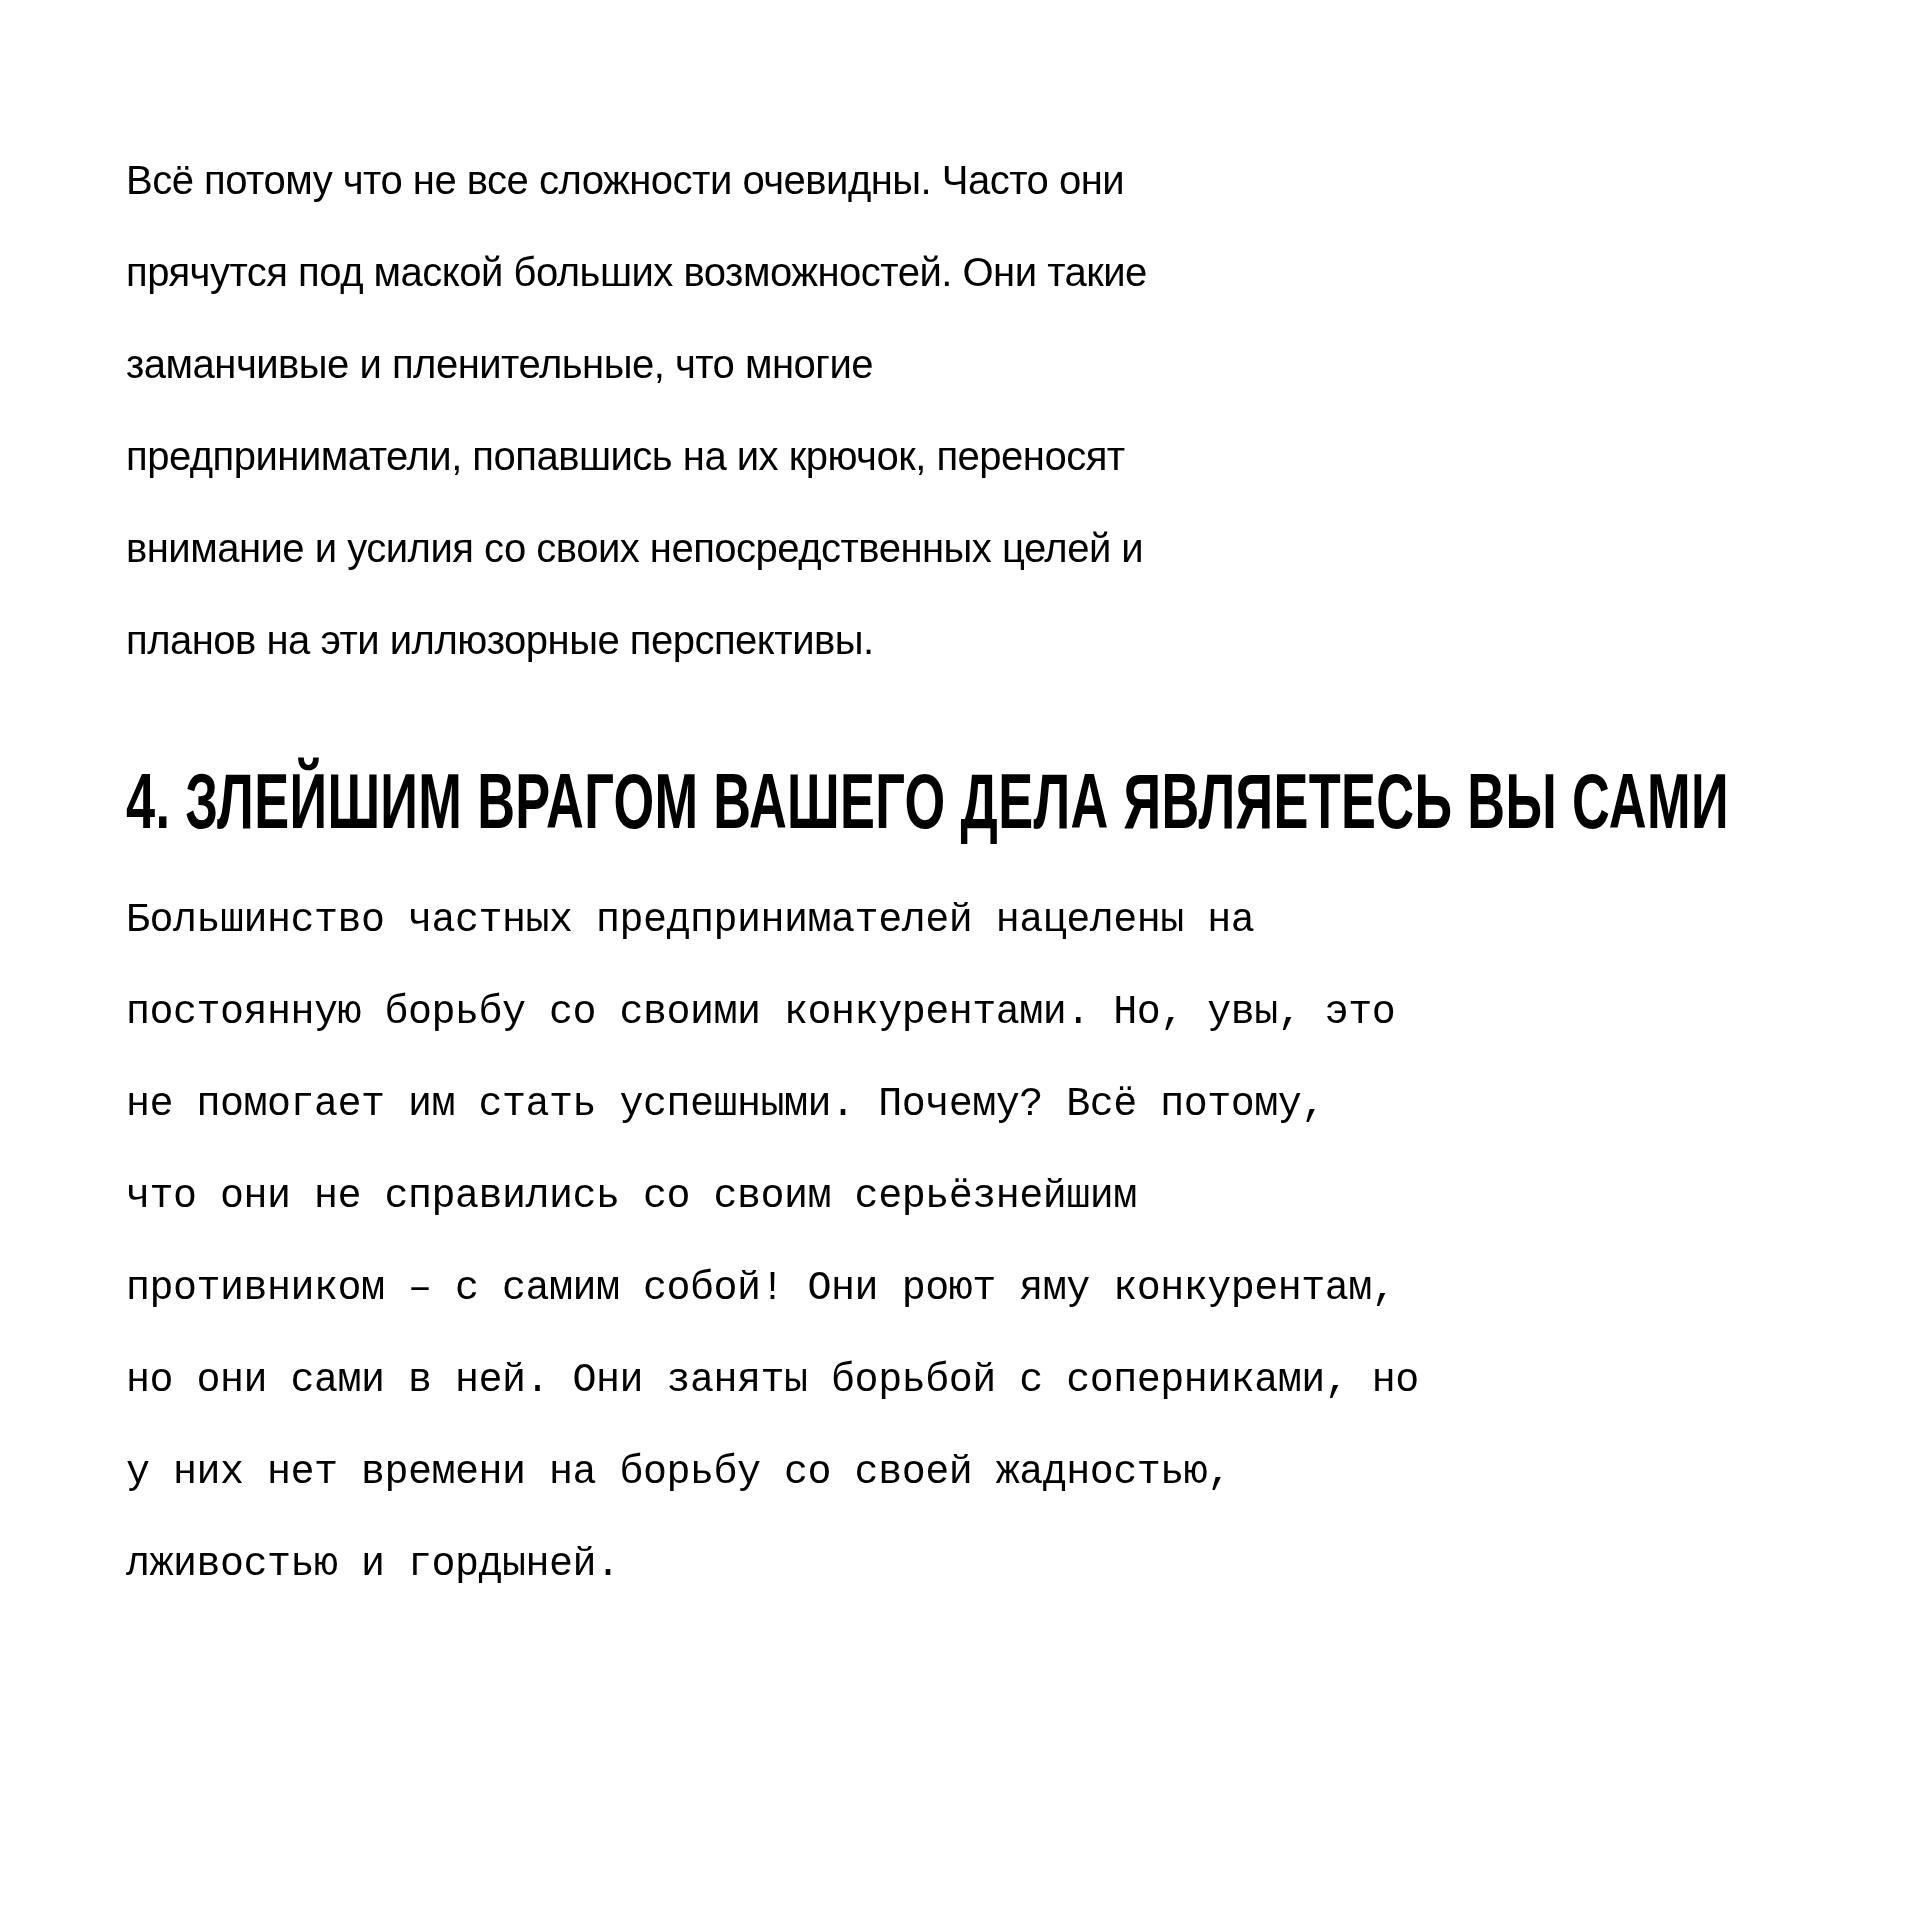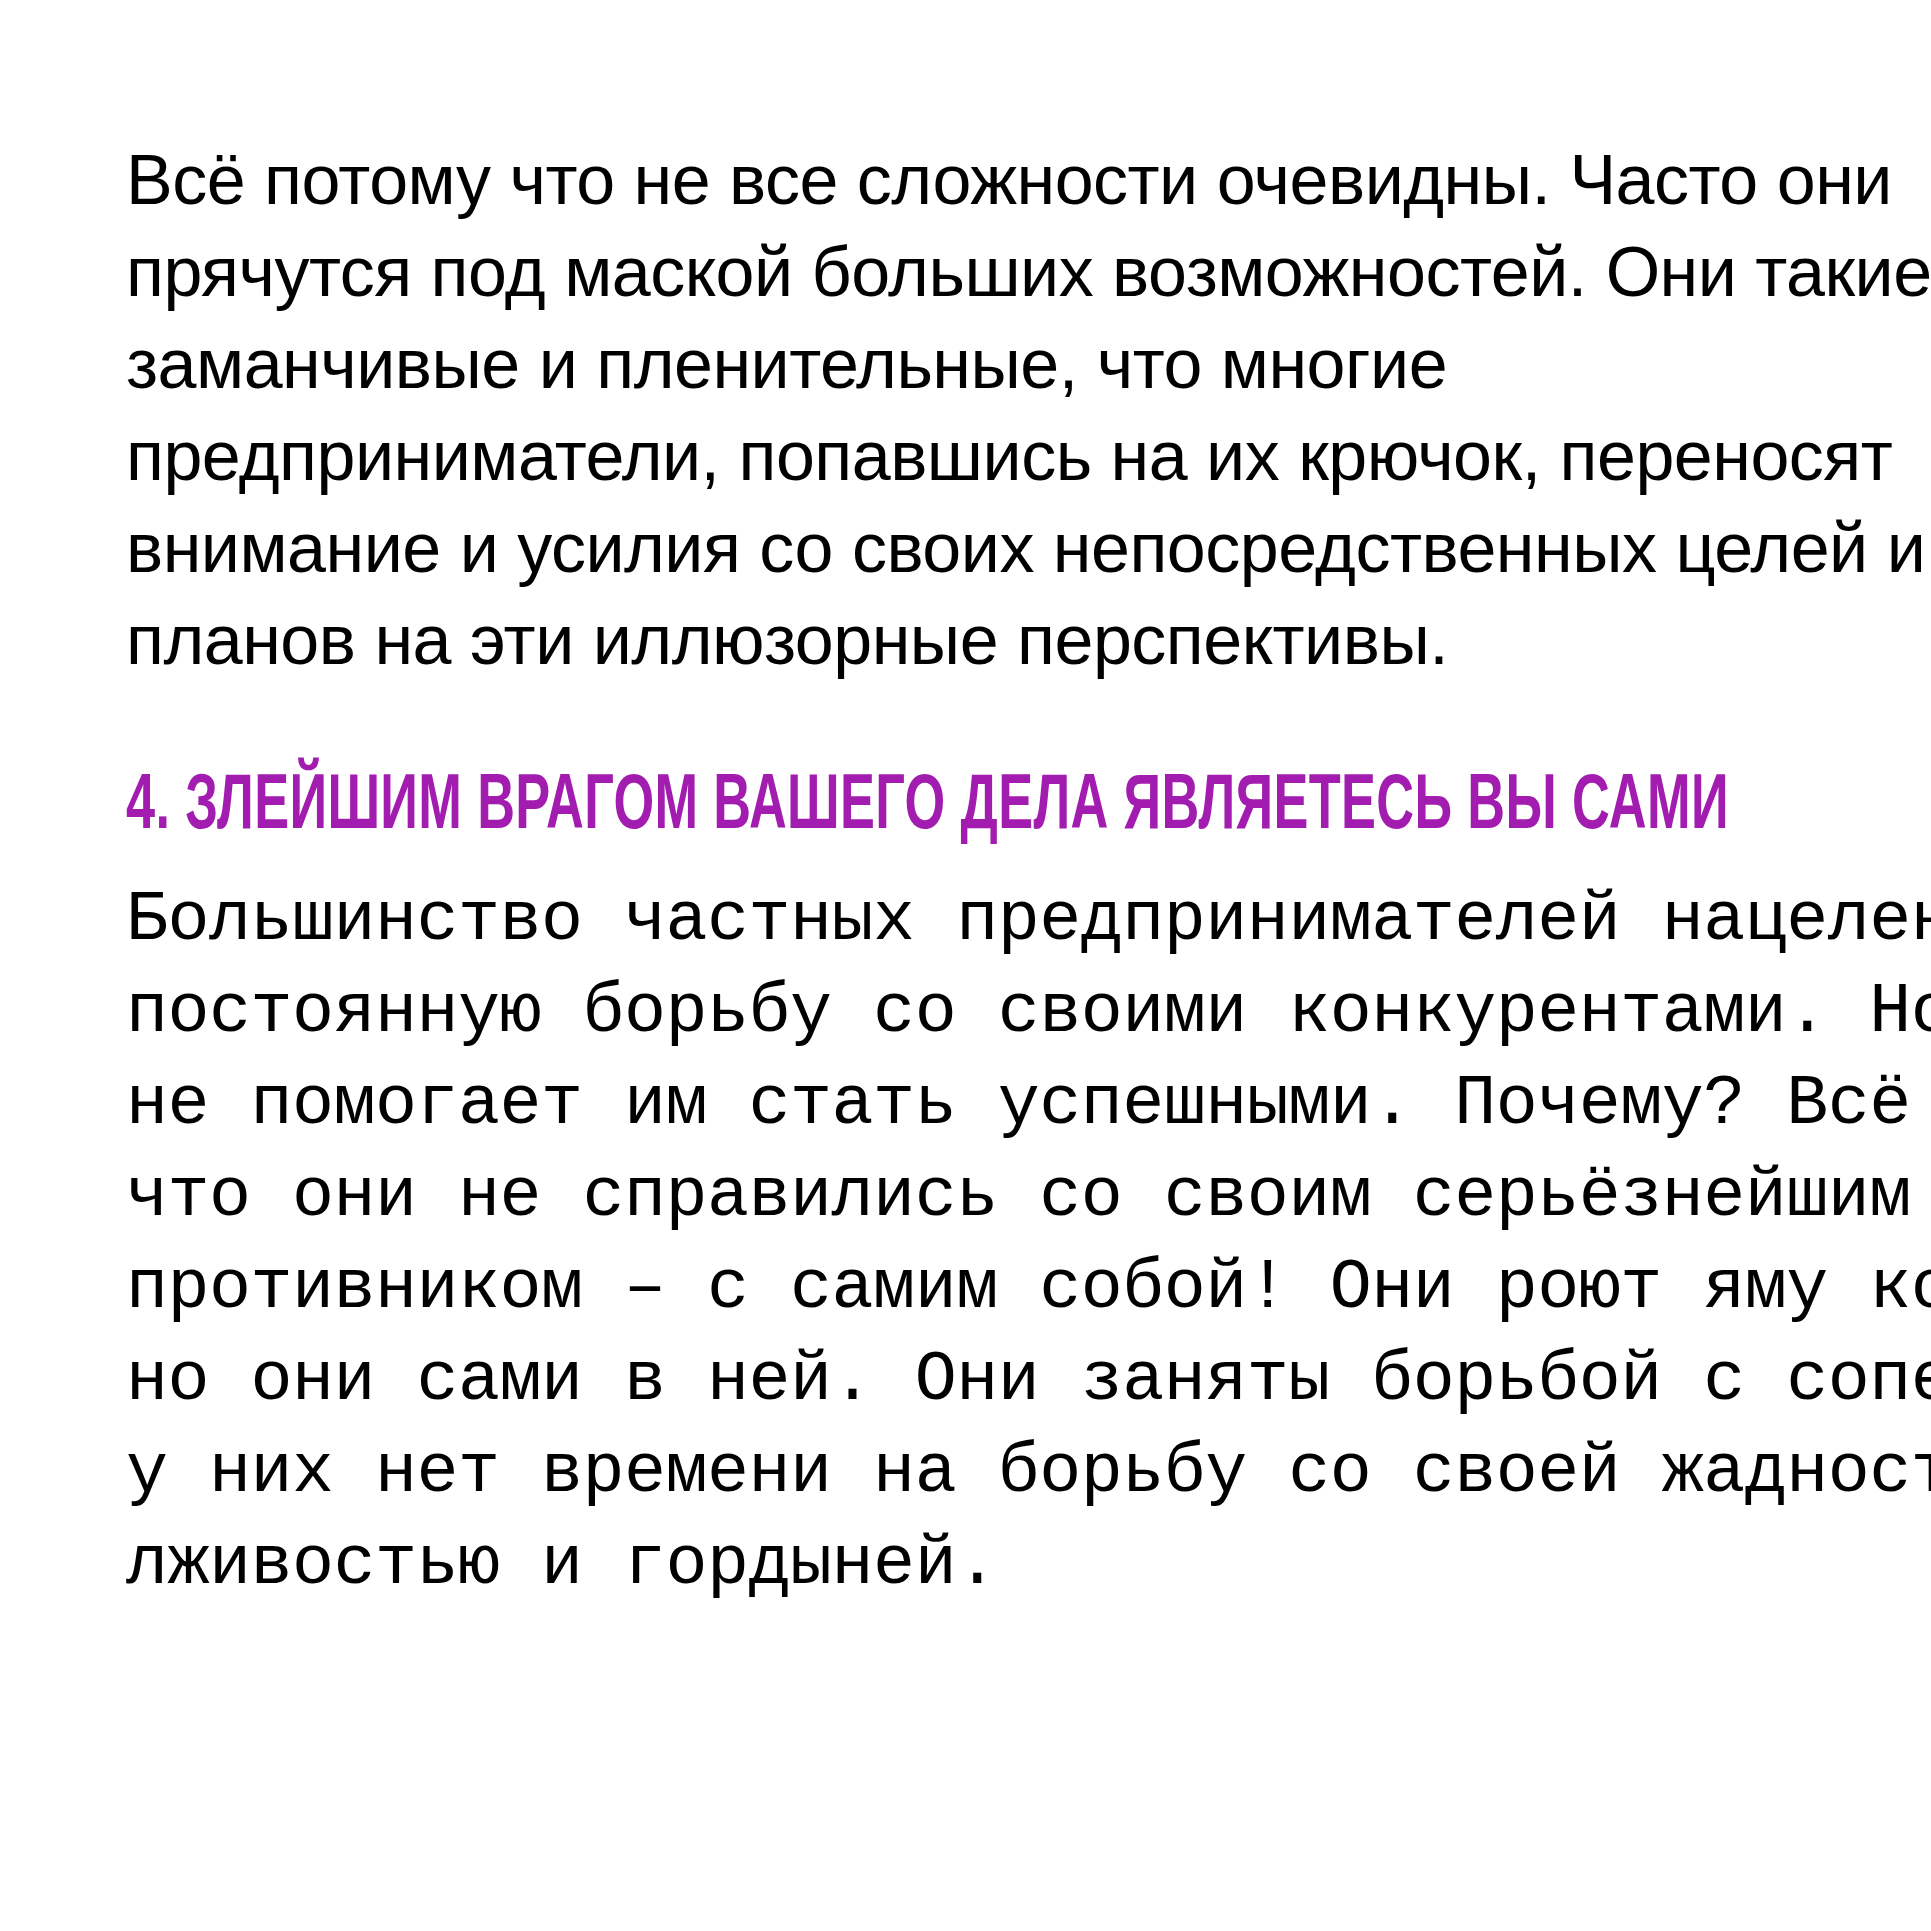--- a/index.html
+++ b/index.html
@@ -13,33 +13,33 @@
     height: 1931px;
     background: #ffffff;
     color: #000000;
     box-sizing: border-box;
     padding: 134px 19.3px 0 126px;
     overflow: hidden;
     font-family: "Liberation Sans", "DejaVu Sans", sans-serif;
   }
   .body-text {
     margin: 0;
-    font-size: 70px;
+    font-size: 40px;
     line-height: 92px;
     font-weight: 400;
     color: #000000;
     white-space: pre;          
     letter-spacing: -0.5px;
   }
   .section-heading {
     margin: 69px 0 0 0;
     font-size: 77px;
     line-height: 92px;
     font-weight: 700;
-    color: #a21caf;
+    color: #000000;
     white-space: nowrap;
   }
   .section-heading .condensed {
     display: inline-block;
     transform: scaleX(0.68);   
     transform-origin: 0 50%;
     letter-spacing: 0.5px;
   }
   .para-2 {
     margin-top: 28px;

